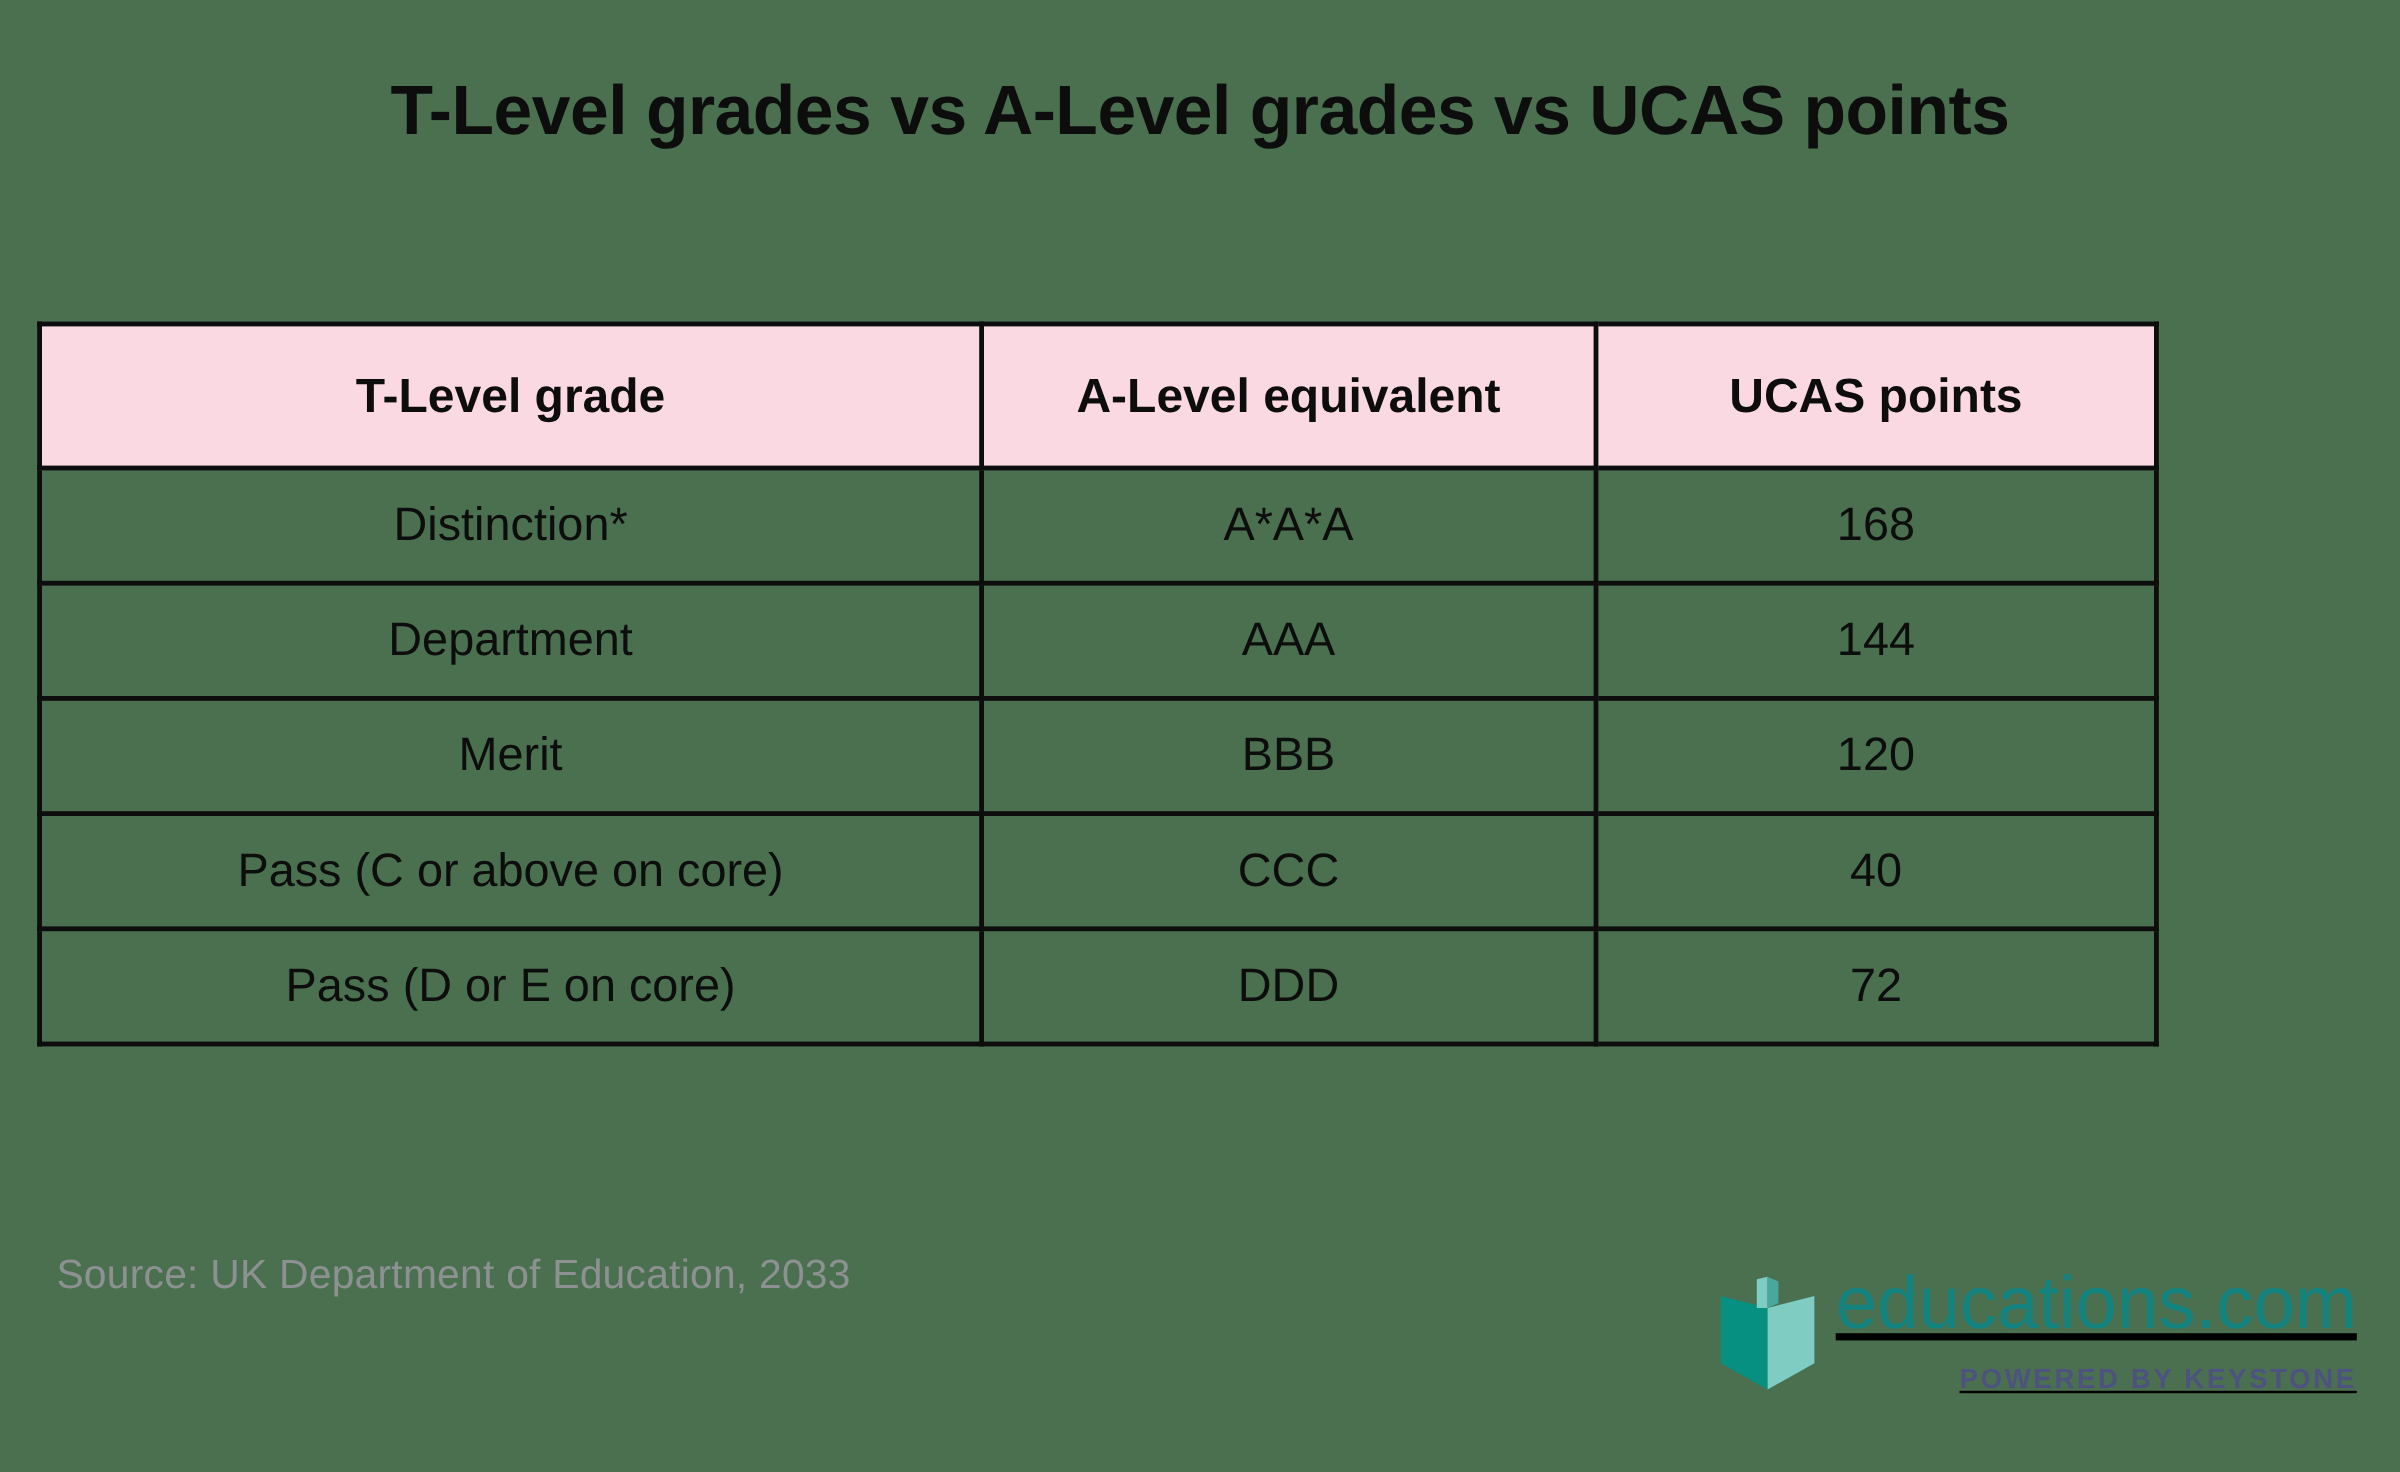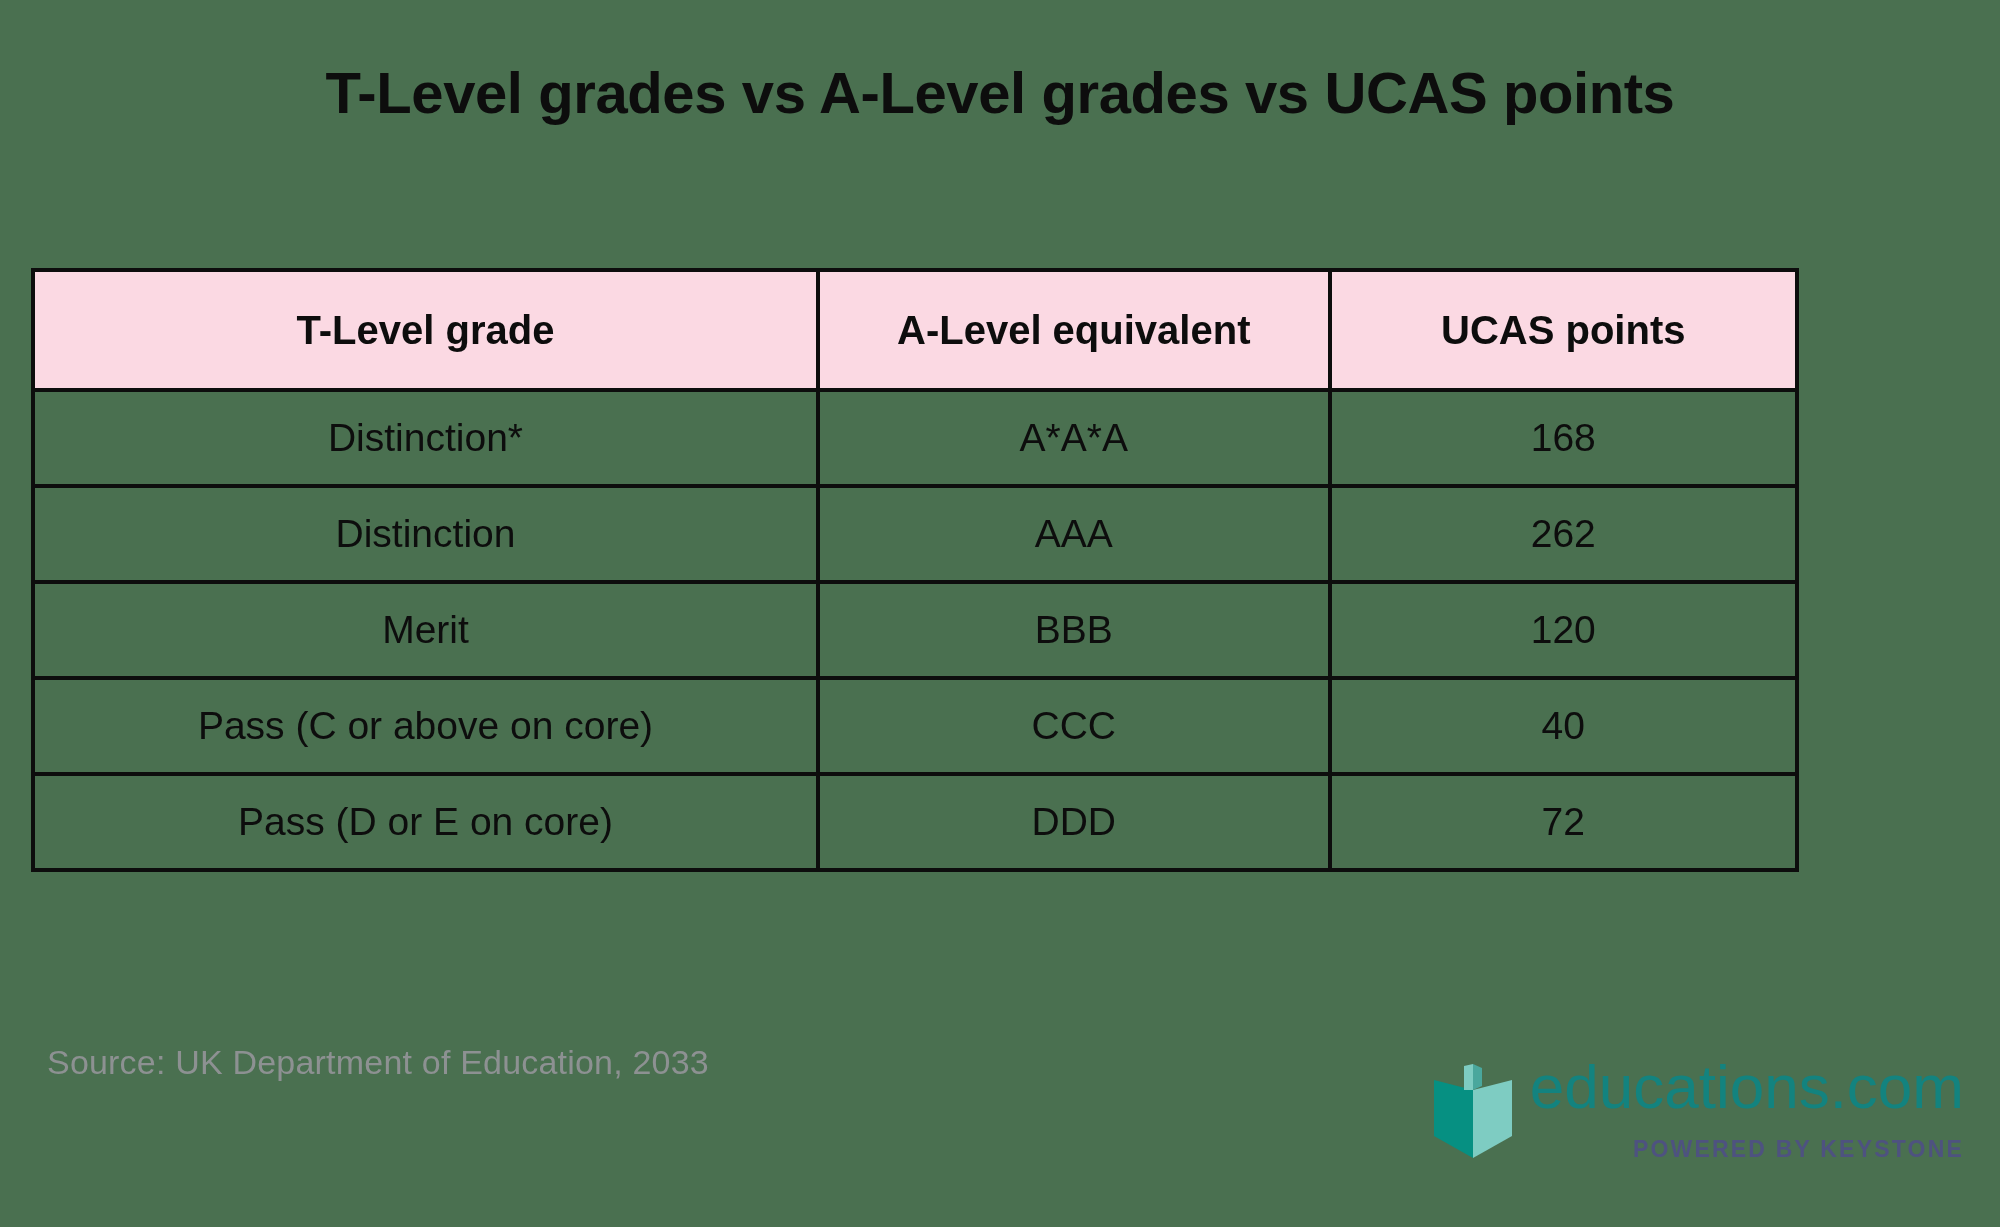--- a/index.html
+++ b/index.html
@@ -89,20 +89,21 @@
     letter-spacing: 0.2px;
   }
 
   
   .logo {
     position: absolute;
     right: 36px;
     top: 1058px;
     display: flex;
     align-items: center;
+    text-decoration: underline;
   }
   .logo-mark {
     width: 86px;
     height: 100px;
     flex: 0 0 auto;
     margin-top: 4px;
   }
   .logo-text {
     margin-left: 14px;
     display: flex;
@@ -145,23 +146,23 @@
           <th>UCAS points</th>
         </tr>
       </thead>
       <tbody>
         <tr>
           <td>Distinction*</td>
           <td>A*A*A</td>
           <td>168</td>
         </tr>
         <tr>
-          <td>Distinction</td>
+          <td>Department</td>
           <td>AAA</td>
-          <td>262</td>
+          <td>144</td>
         </tr>
         <tr>
           <td>Merit</td>
           <td>BBB</td>
           <td>120</td>
         </tr>
         <tr>
           <td>Pass (C or above on core)</td>
           <td>CCC</td>
           <td>40</td>

